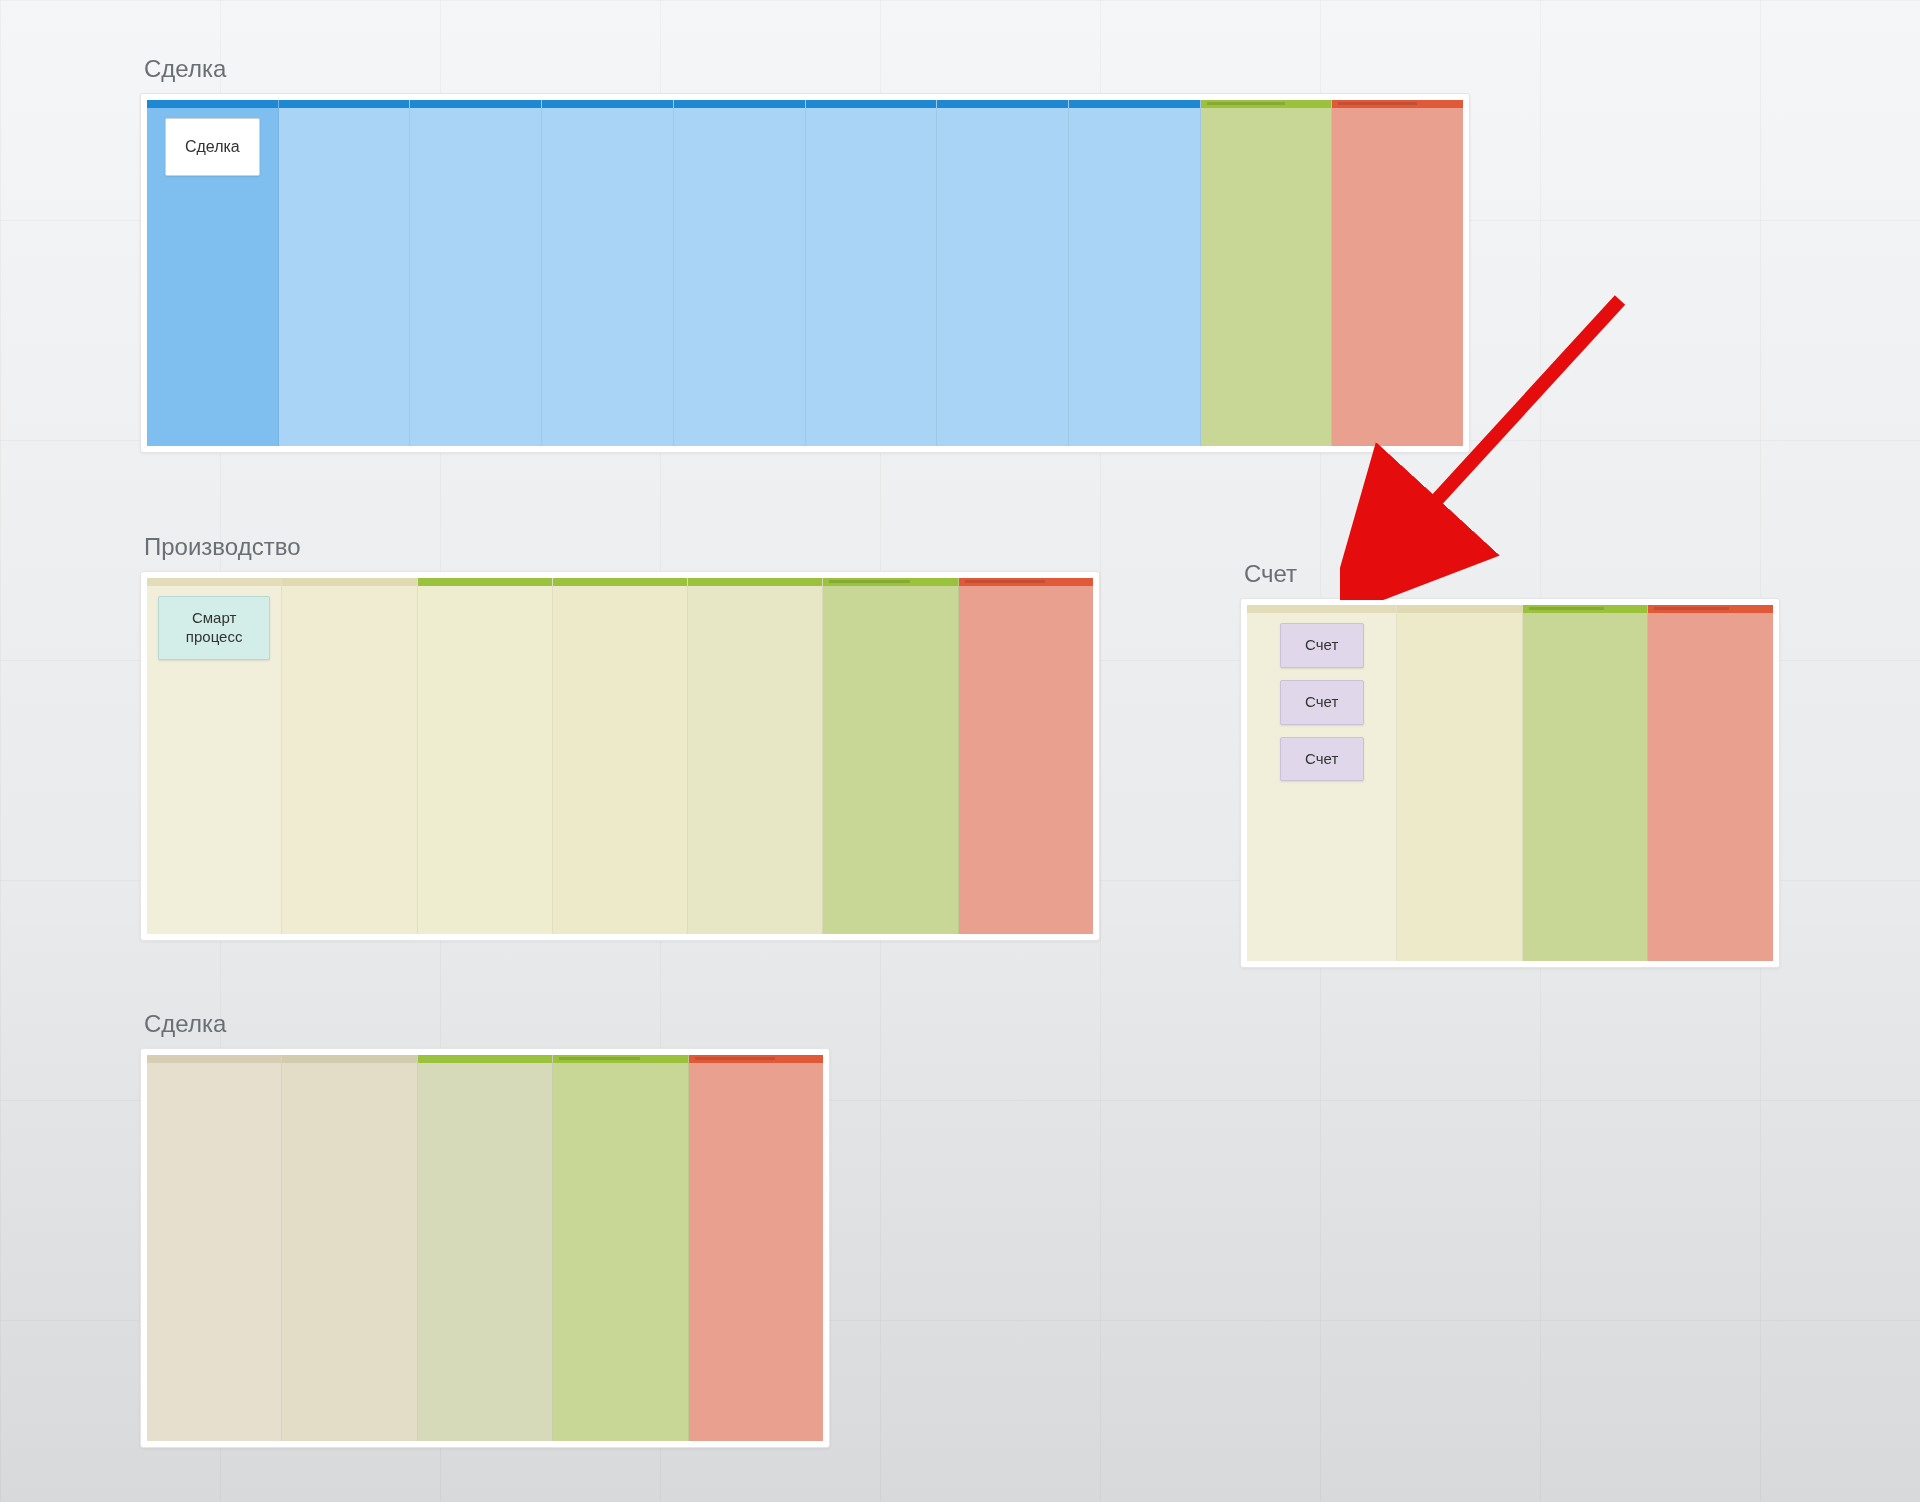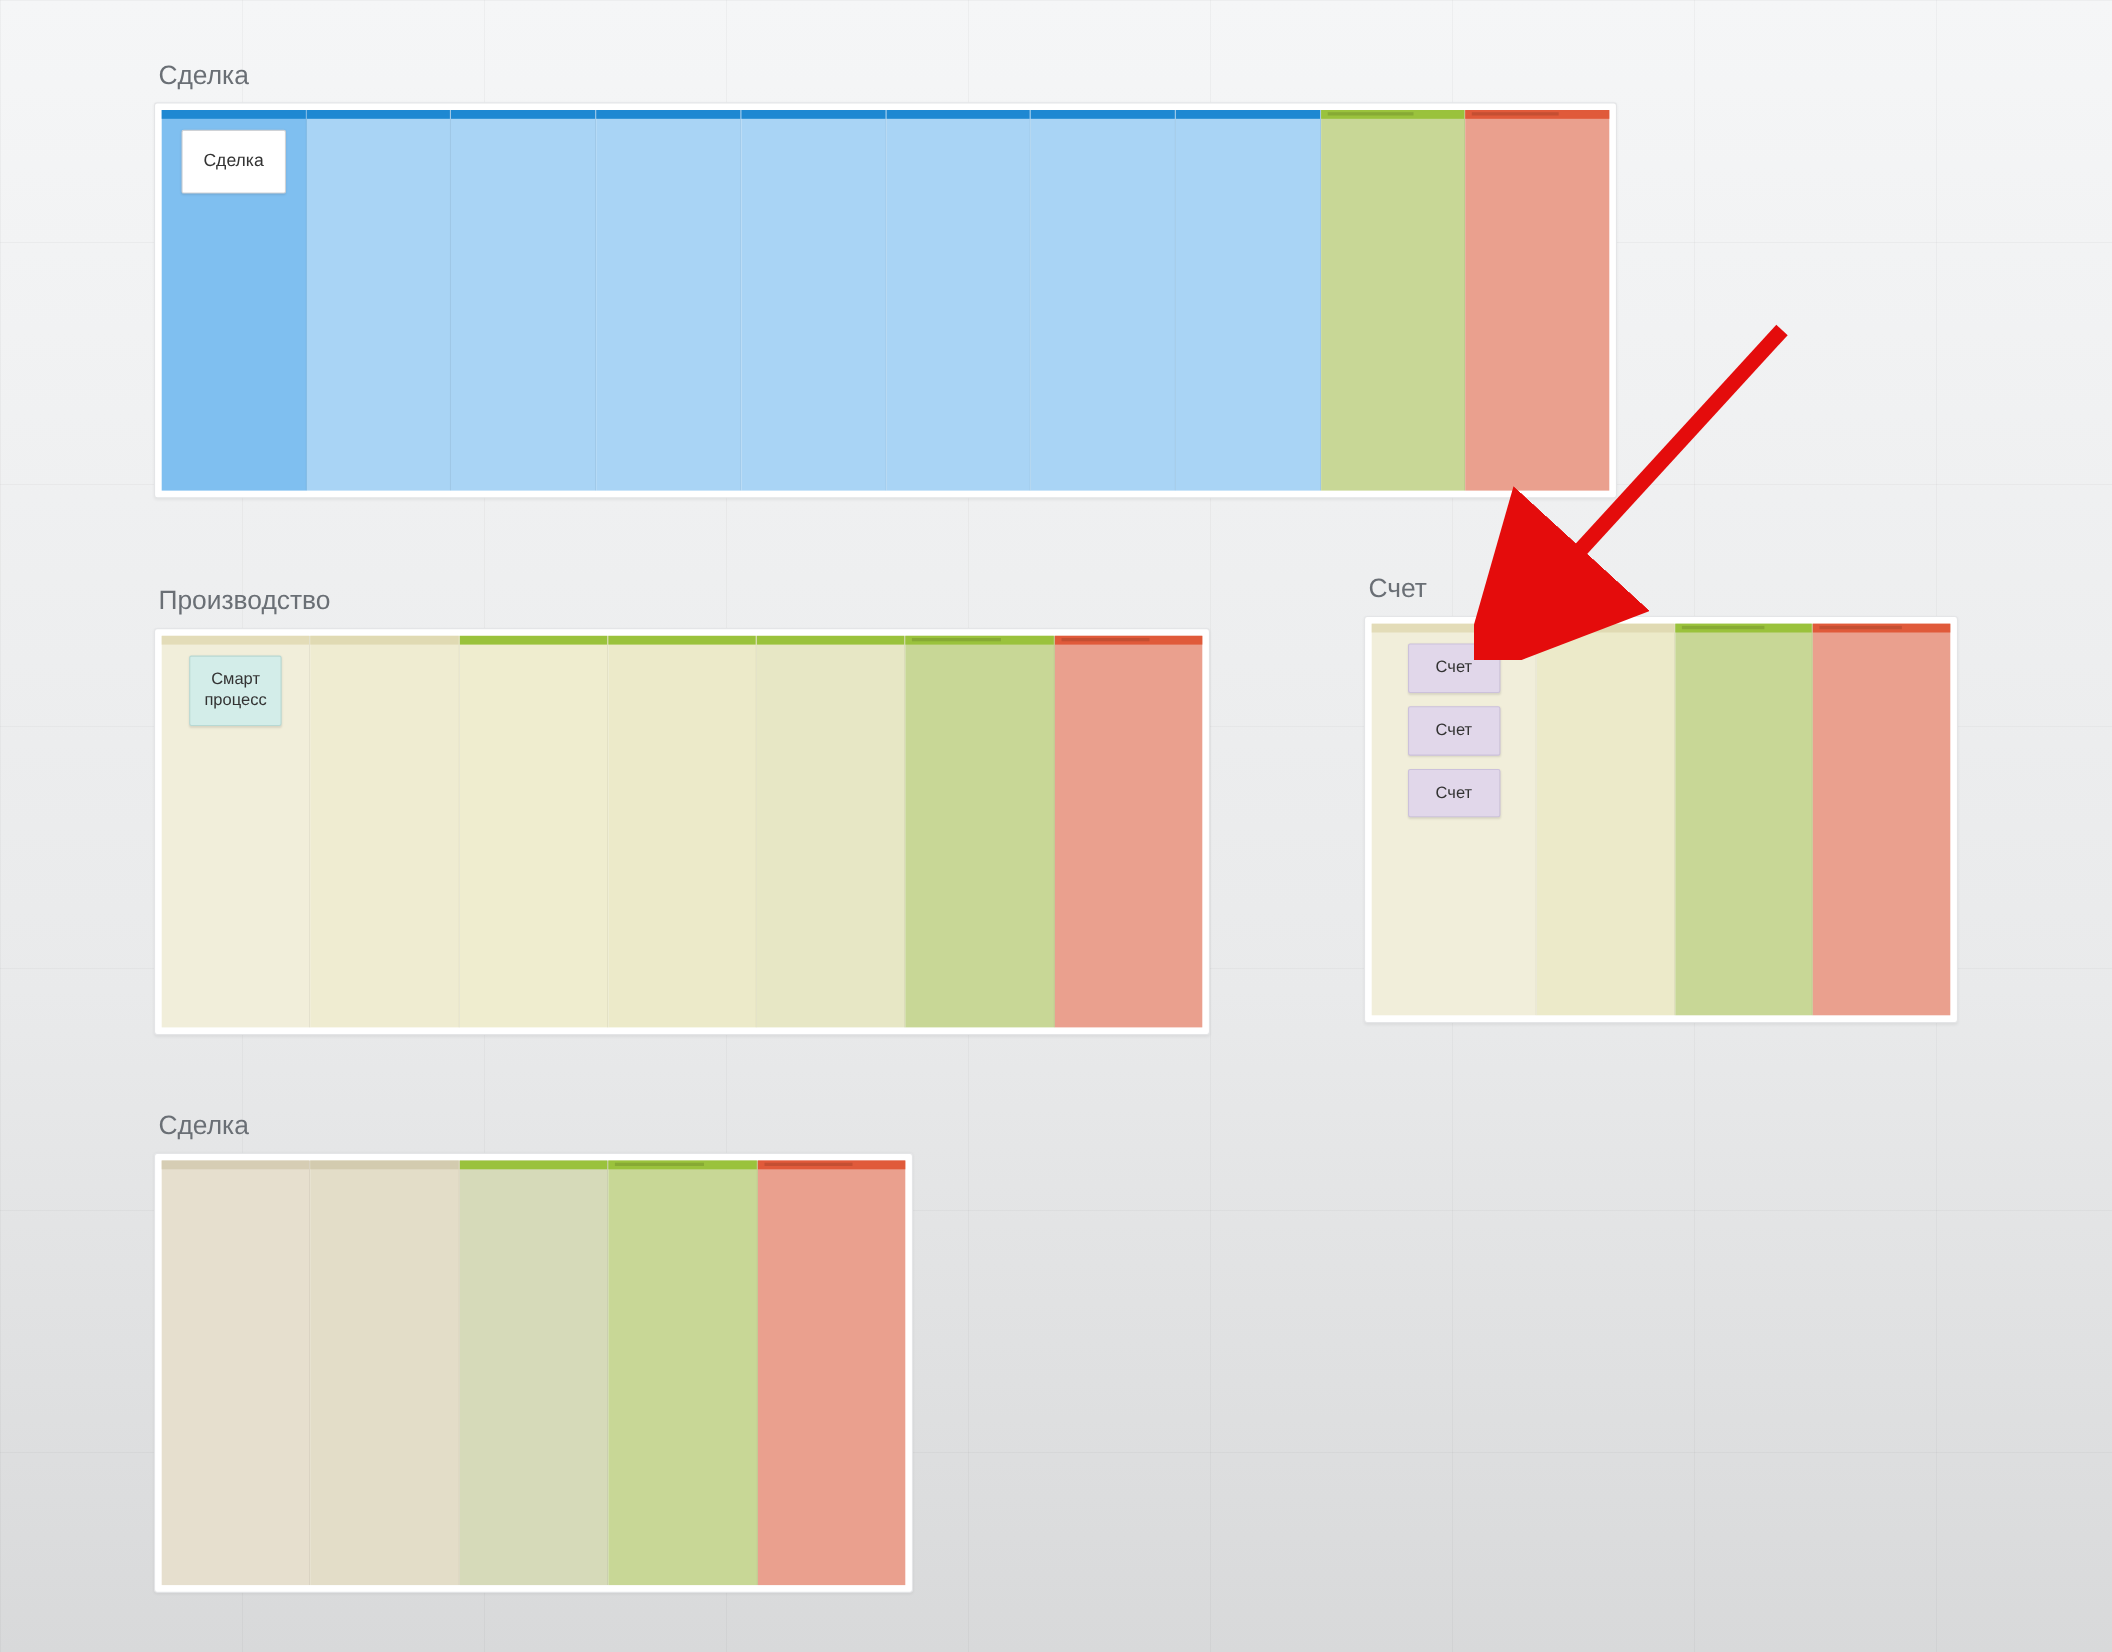--- a/index.html
+++ b/index.html
@@ -161,21 +161,21 @@
         </div>
     </div>
   </div>
 
   <div class="funnel" style="left:140px; top:533px; width:960px;">
     <div class="funnel-title">Производство</div>
     <div class="board" style="height:370px;">
       <div class="stage" style="background:#f1eeda;">
         <div class="stage-head" style="background:#e3dcb8;"></div>
         <div class="stage-body">
-          <div class="card teal" style="width:84px;">Смарт процесс</div>
+          <div class="card teal" style="width:112px;">Смарт процесс</div>
         </div>
       </div>
       <div class="stage" style="background:#efecd1;">
           <div class="stage-head" style="background:#e0dab3;"></div>
           <div class="stage-body"></div>
         </div>
       <div class="stage" style="background:#efedcf;">
           <div class="stage-head" style="background:#9ac23c;"></div>
           <div class="stage-body"></div>
         </div>
@@ -191,21 +191,21 @@
           <div class="stage-head double" style="background:#9ac23c;"></div>
           <div class="stage-body"></div>
         </div>
       <div class="stage" style="background:#eaa08e;">
           <div class="stage-head double" style="background:#e05a3a;"></div>
           <div class="stage-body"></div>
         </div>
     </div>
   </div>
 
-  <div class="funnel" style="left:1240px; top:522px; width:540px;">
+  <div class="funnel" style="left:1240px; top:560px; width:540px;">
     <div class="funnel-title">Счет</div>
     <div class="board" style="height:370px;">
       <div class="stage" style="background:#f1eeda; flex:1.2;">
         <div class="stage-head" style="background:#e3dcb8;"></div>
         <div class="stage-body">
           <div class="card lav">Счет</div>
           <div class="card lav">Счет</div>
           <div class="card lav">Счет</div>
         </div>
       </div>

